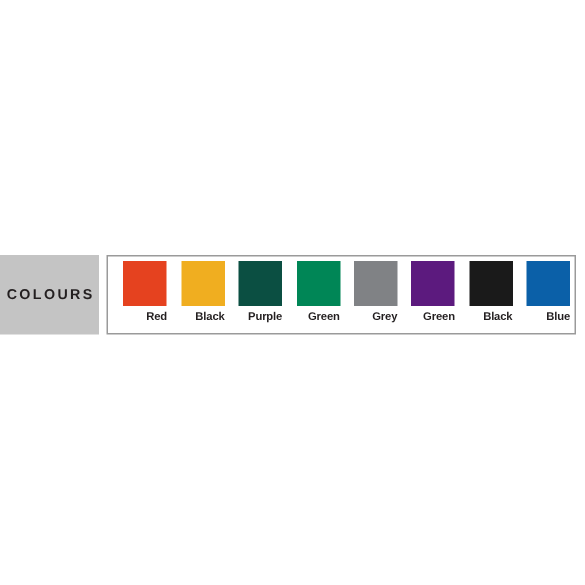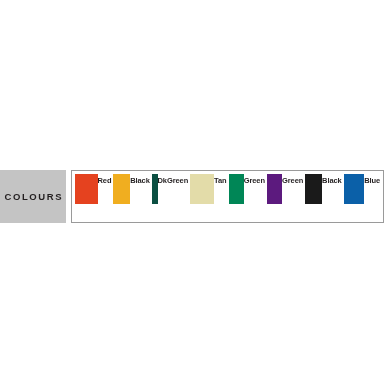--- a/index.html
+++ b/index.html
@@ -63,22 +63,22 @@
     background: #ffffff;
     box-sizing: border-box;
     display: flex;
     align-items: stretch;
     padding: 3px 2px 1px 2px;
   }
 
   .swatch-cell {
     flex: 1 1 0;
     display: flex;
-    flex-direction: row;
-    align-items: flex-start;
+    flex-direction: column;
+    align-items: flex-end;
     justify-content: flex-start;
     box-sizing: border-box;
     padding: 0 1px;
   }
 
   .swatch-chip {
     width: 100%;
     max-width: 29px;
     height: 30px;
     box-sizing: border-box;
@@ -116,33 +116,33 @@
       </div>
 
       <div class="swatch-cell">
         <div class="swatch-chip" style="background-color: rgb(240, 174, 32);"></div>
         <div class="swatch-name">Black</div>
       </div>
 
 
       <div class="swatch-cell">
         <div class="swatch-chip" style="background-color: rgb(11, 79, 66);"></div>
-        <div class="swatch-name">DkGreen</div>
+        <div class="swatch-name">Purple</div>
       </div>
 
-      <div class="swatch-cell">
-        <div class="swatch-chip" style="background-color: rgb(227, 220, 169);"></div>
-        <div class="swatch-name">Tan</div>
-      </div>
 
       <div class="swatch-cell">
         <div class="swatch-chip" style="background-color: rgb(0, 134, 86);"></div>
         <div class="swatch-name">Green</div>
       </div>
 
+      <div class="swatch-cell">
+        <div class="swatch-chip" style="background-color: rgb(128, 130, 133);"></div>
+        <div class="swatch-name">Grey</div>
+      </div>
 
       <div class="swatch-cell">
         <div class="swatch-chip" style="background-color: rgb(92, 26, 126);"></div>
         <div class="swatch-name">Green</div>
       </div>
 
       <div class="swatch-cell">
         <div class="swatch-chip" style="background-color: rgb(26, 26, 26);"></div>
         <div class="swatch-name">Black</div>
       </div>

